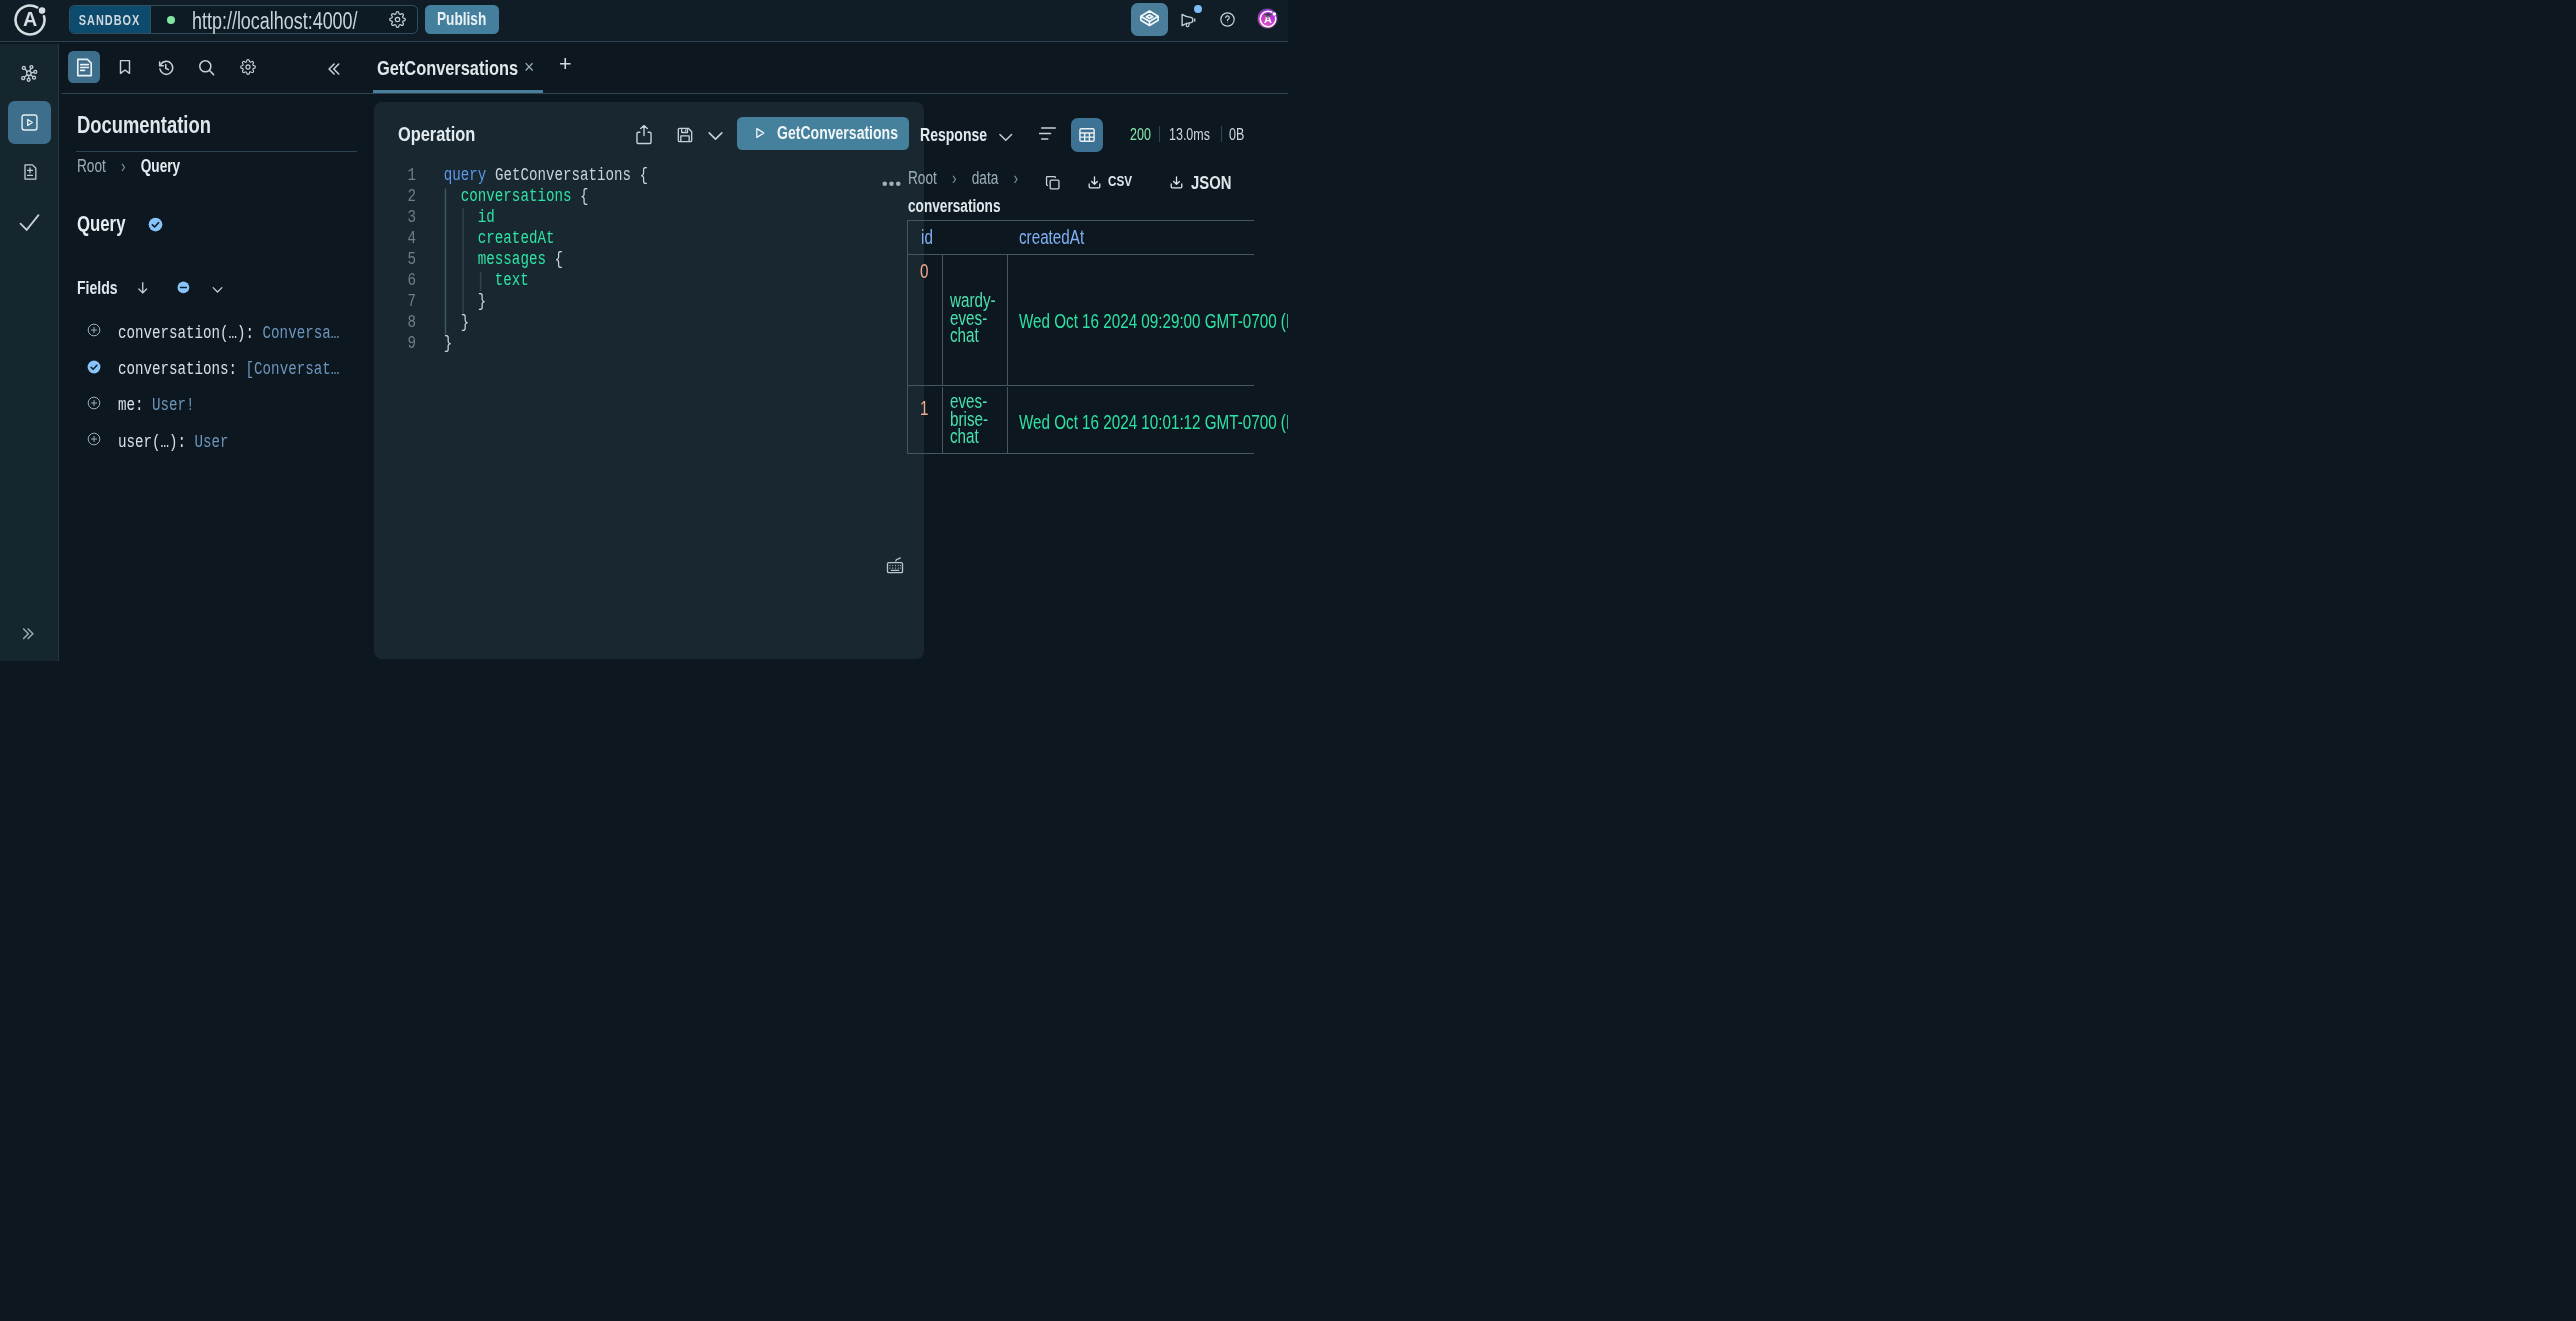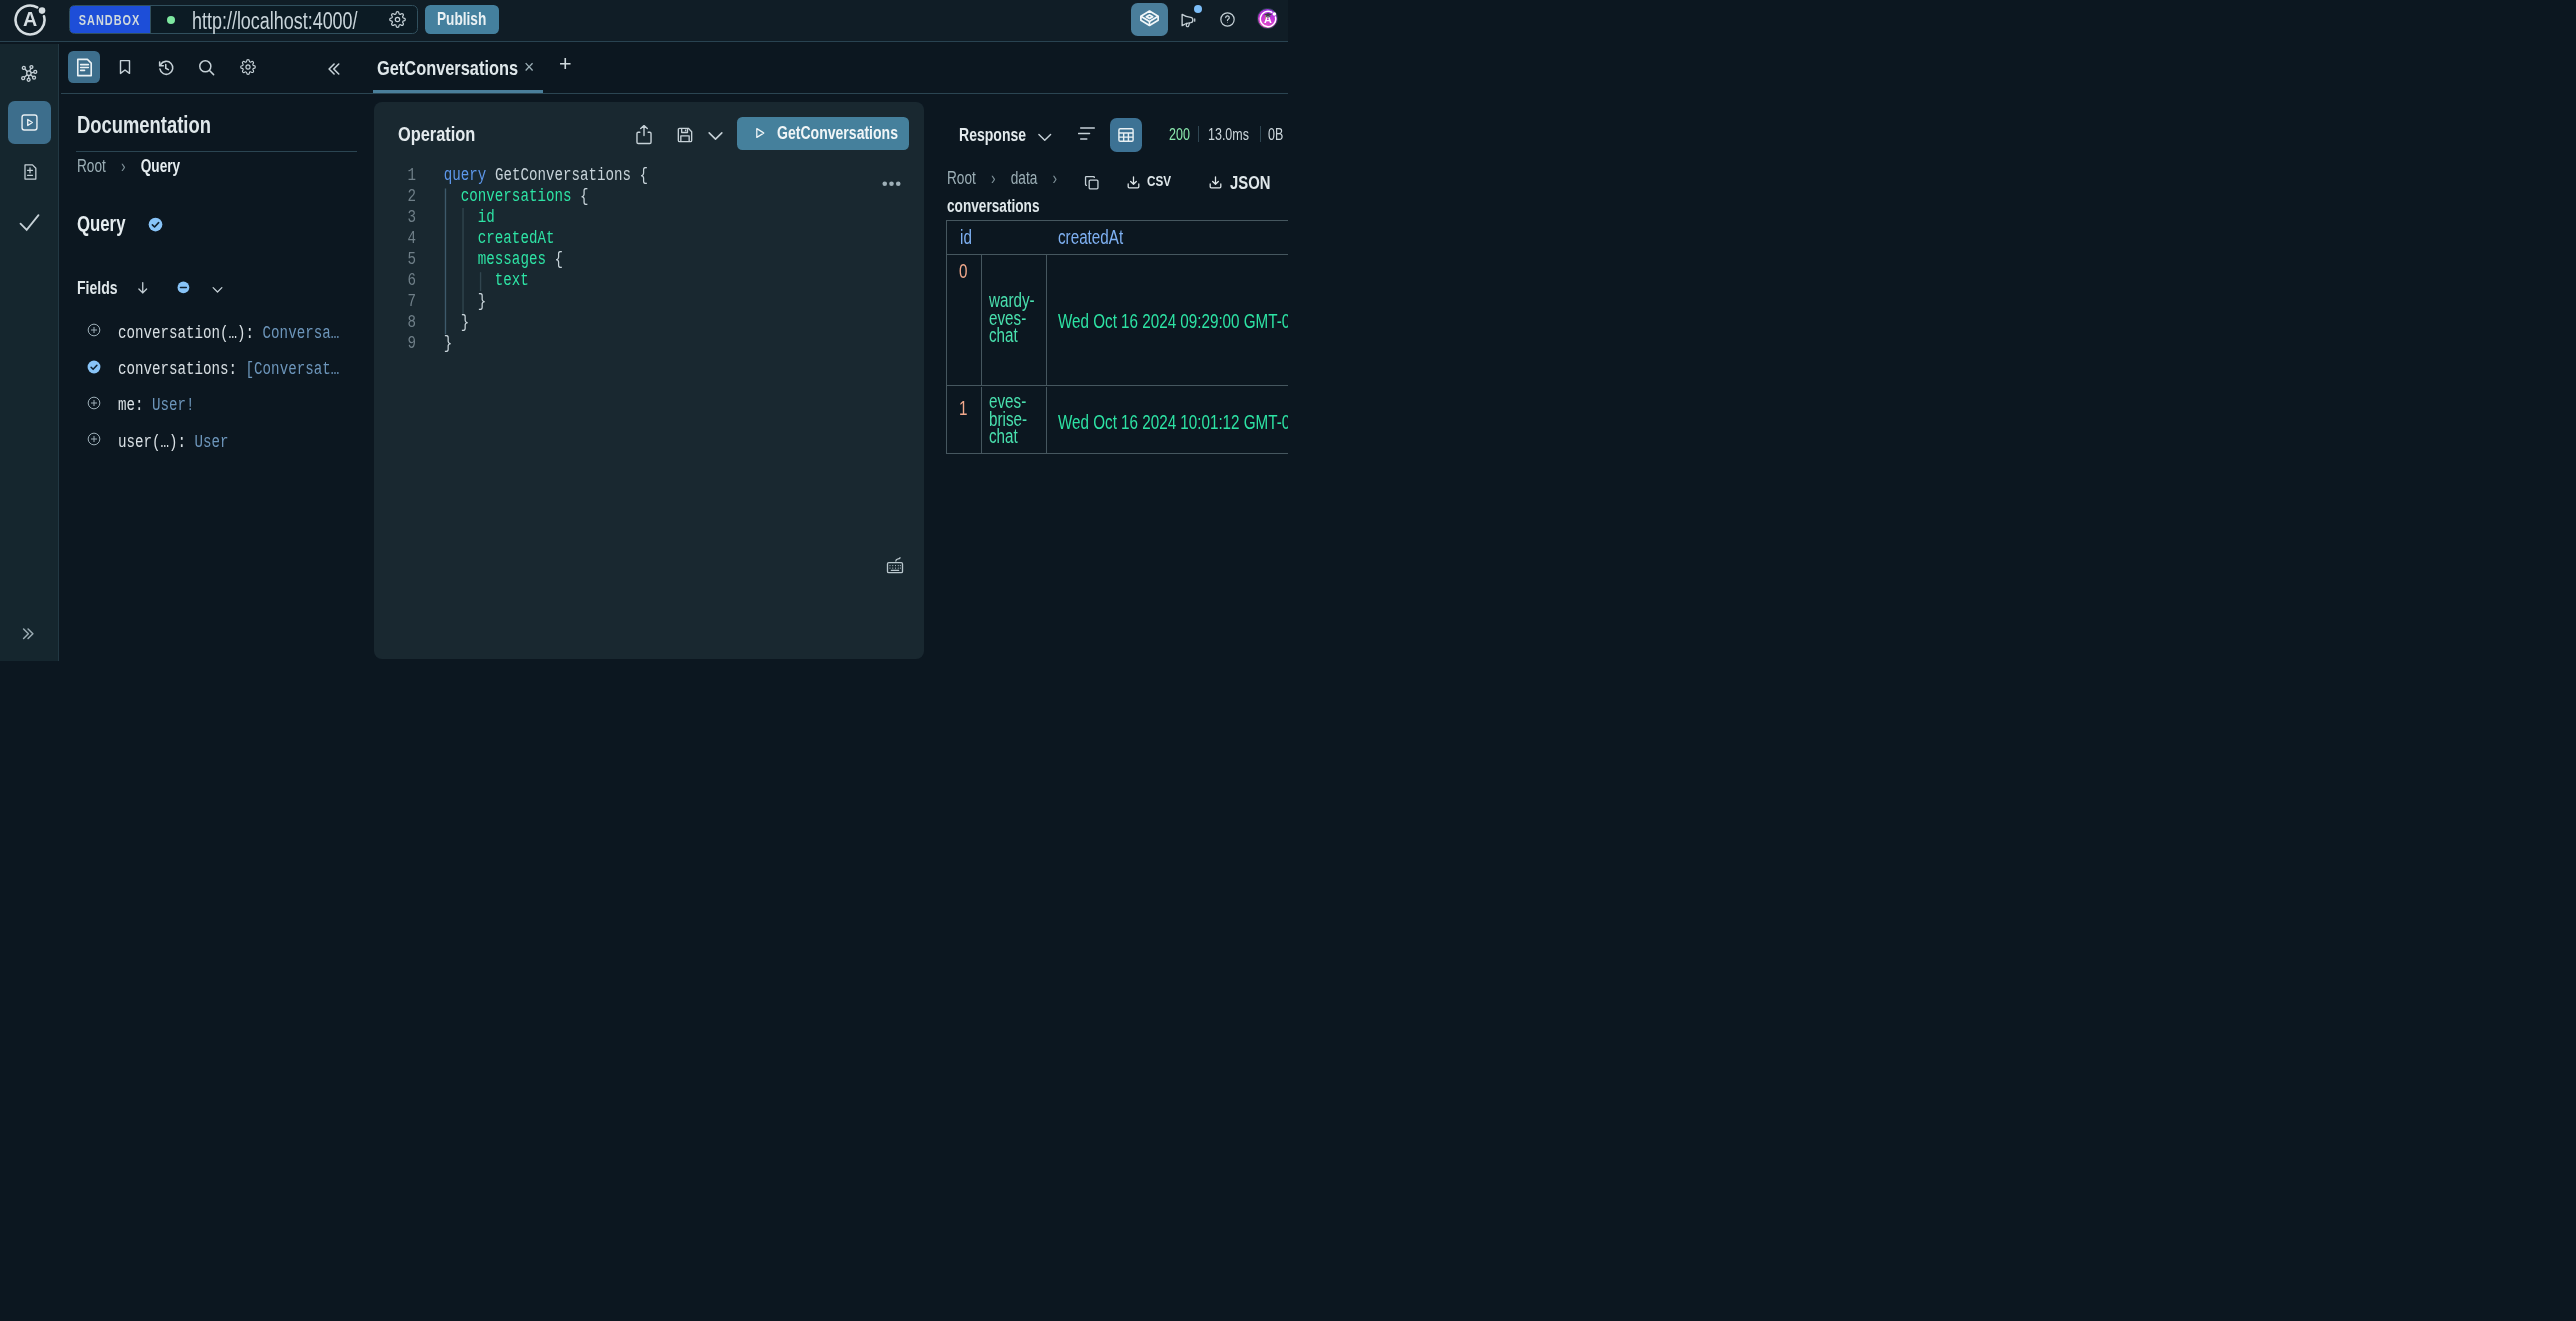--- a/index.html
+++ b/index.html
@@ -6,21 +6,21 @@
   html,body { width:1288px; height:661px; overflow:hidden; background:#0c1720; }
   body { font-family:"Liberation Sans", sans-serif; color:#dfe7ea; }
   .abs { position:absolute; }
   .sx { display:inline-block; transform:scaleX(0.78); transform-origin:0 50%; white-space:pre; }
   .sxc { display:inline-block; transform:scaleX(0.78); transform-origin:50% 50%; white-space:pre; }
   #app { position:relative; width:1288px; height:661px; overflow:hidden; }
 
   
   #topbar { position:absolute; left:0; top:0; width:1288px; height:42px; background:#101d26; border-bottom:1.3px solid #294351; }
   #urlgroup { position:absolute; left:69px; top:5.4px; width:349px; height:29px; border:1.3px solid #31505e; border-radius:5.4px; background:#0c1b24; display:flex; }
-  #sandboxchip { width:81px; height:100%; background:#1d4ed8; border-right:1.3px solid #31505e; border-radius:4px 0 0 4px; display:flex; align-items:center; justify-content:center; font-size:14px; font-weight:bold; letter-spacing:1.3px; color:#cfd9dd; }
+  #sandboxchip { width:81px; height:100%; background:#0c4a6e; border-right:1.3px solid #31505e; border-radius:4px 0 0 4px; display:flex; align-items:center; justify-content:center; font-size:14px; font-weight:bold; letter-spacing:1.3px; color:#cfd9dd; }
   #greendot { position:absolute; left:167px; top:16px; width:8px; height:8px; border-radius:50%; background:#7ee8a0; }
   #urltext { position:absolute; left:192px; top:8px; font-size:23px; color:#c9d4da; }
   #urlgear { position:absolute; left:389px; top:11.4px; }
   #publish { position:absolute; left:425px; top:5.4px; width:74px; height:29px; background:#44809e; border-radius:5.4px; display:flex; align-items:center; justify-content:center; font-size:17.5px; font-weight:bold; color:#eaf1f4; }
   #boxbtn { position:absolute; left:1131px; top:3.4px; width:37px; height:33px; background:#4a7e9b; border-radius:6.7px; display:flex; align-items:center; justify-content:center; }
   #megaphone { position:absolute; left:1178px; top:10.8px; }
   #notifdot { position:absolute; left:1194px; top:5.4px; width:8px; height:8px; border-radius:50%; background:#7cbdf7; }
   #helpbtn { position:absolute; left:1219px; top:10.8px; }
   #avatar { position:absolute; left:1257px; top:8px; width:21px; height:21px; border-radius:50%; border:1.3px solid #2c4350; background:linear-gradient(200deg, #8b35e0 0%, #c12fd8 45%, #ef5ec0 100%); display:flex; align-items:center; justify-content:center; }
 
@@ -57,21 +57,21 @@
   .lnum { display:inline-block; width:52px; margin-right:2.7px; text-align:right; color:#6f7f88; }
   .kw { color:#5d97ea; }
   .fld { color:#2ee4a5; }
   .pn { color:#c7d3d9; }
   #kebab { position:absolute; left:508px; top:74px; color:#9fb0b8; }
   #kbd { position:absolute; left:511px; top:454px; }
   #opfooter { position:absolute; left:0; top:495px; width:550px; height:62px; border-top:1.3px solid #2b4552; }
   .ftab { position:absolute; top:19px; font-size:18px; font-weight:bold; color:#c9d4d9; }
 
   
-  #resp { position:absolute; left:946px; top:102px; width:347px; height:559px; }
+  #resp { position:absolute; left:907px; top:102px; width:347px; height:559px; }
   #resptitle { position:absolute; left:12.8px; top:23px; font-size:18px; font-weight:bold; color:#e3eaed; }
   #tablebtn { position:absolute; left:164px; top:16px; width:32px; height:34px; background:#3d7294; border-radius:6.7px; display:flex; align-items:center; justify-content:center; }
   .statline { position:absolute; top:24px; font-size:16px; color:#cdd7dc; }
   .statsep { position:absolute; top:23.6px; width:1.3px; height:16px; background:#2f4652; }
   #respcrumb { position:absolute; left:1.3px; top:66px; font-size:17.5px; color:#9db0b7; }
   #convlabel { position:absolute; left:0.7px; top:94px; font-size:17.5px; font-weight:bold; color:#dfe7ea; }
   #rtable { position:absolute; left:0px; top:118px; width:347px; height:234px; border:0.7px solid #46575f; border-right:none; }
   .rcell { position:absolute; font-size:19.5px; }
   .rcell .sx { transform-origin:0 0; }
 </style>

